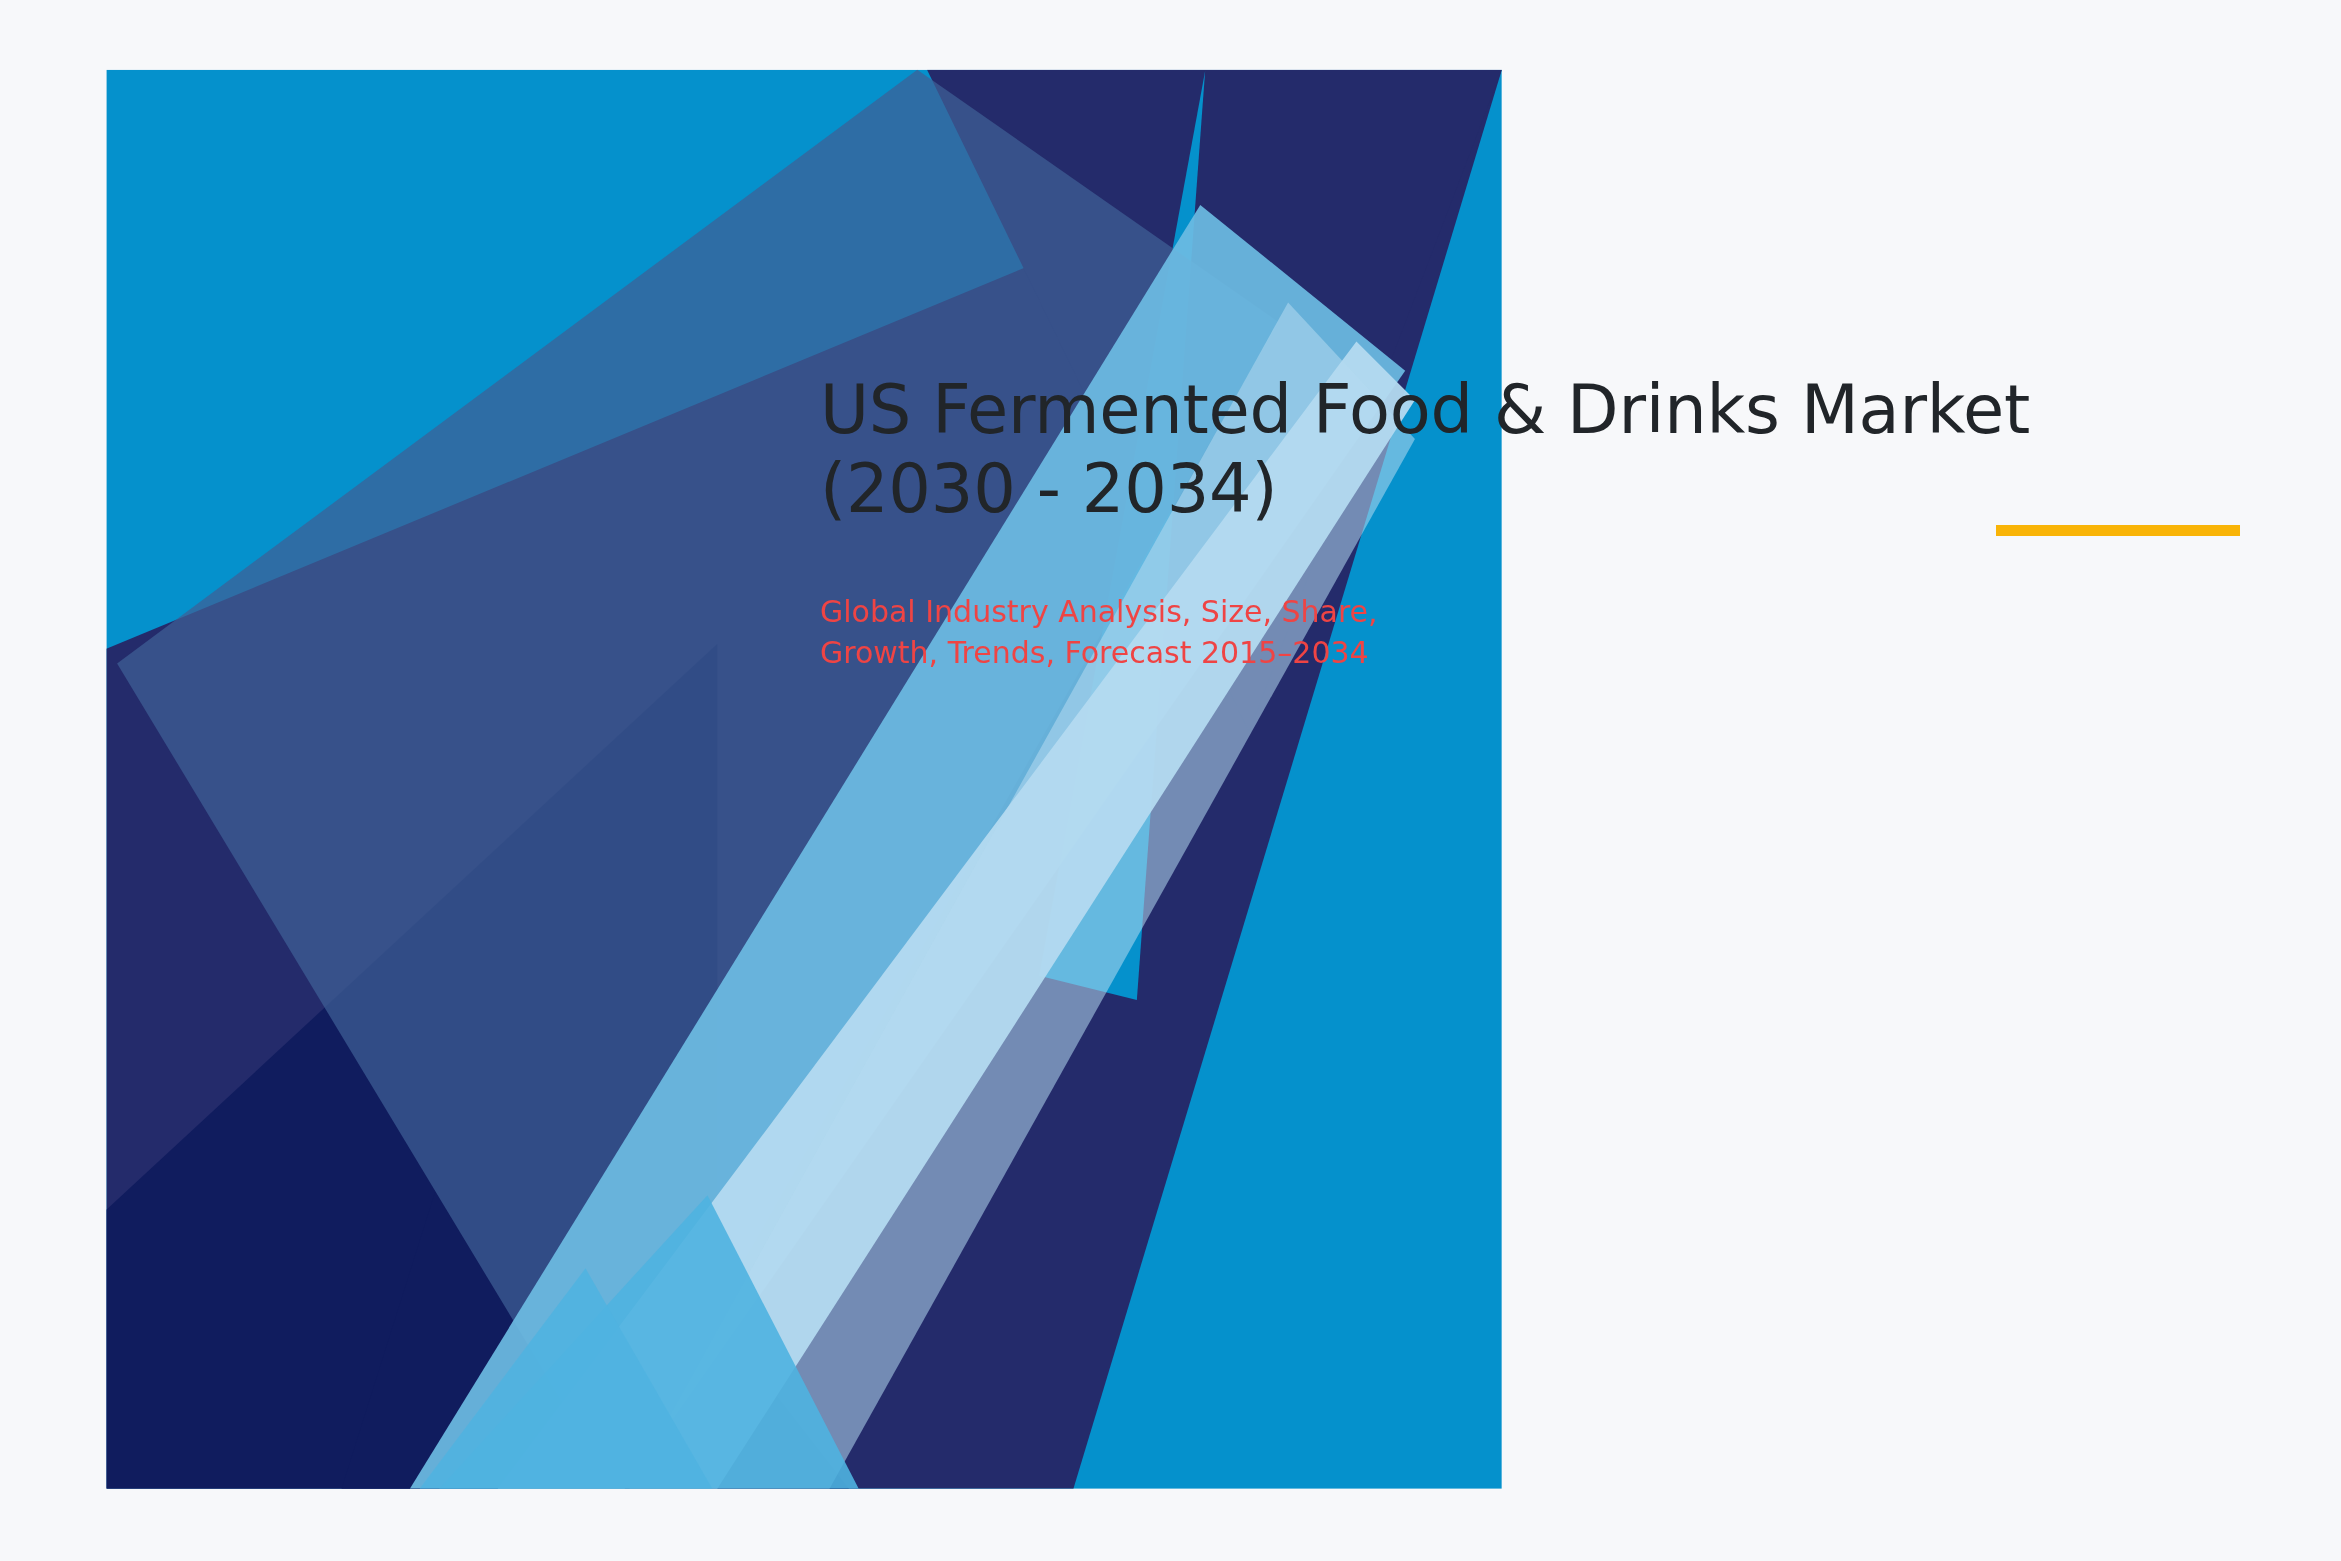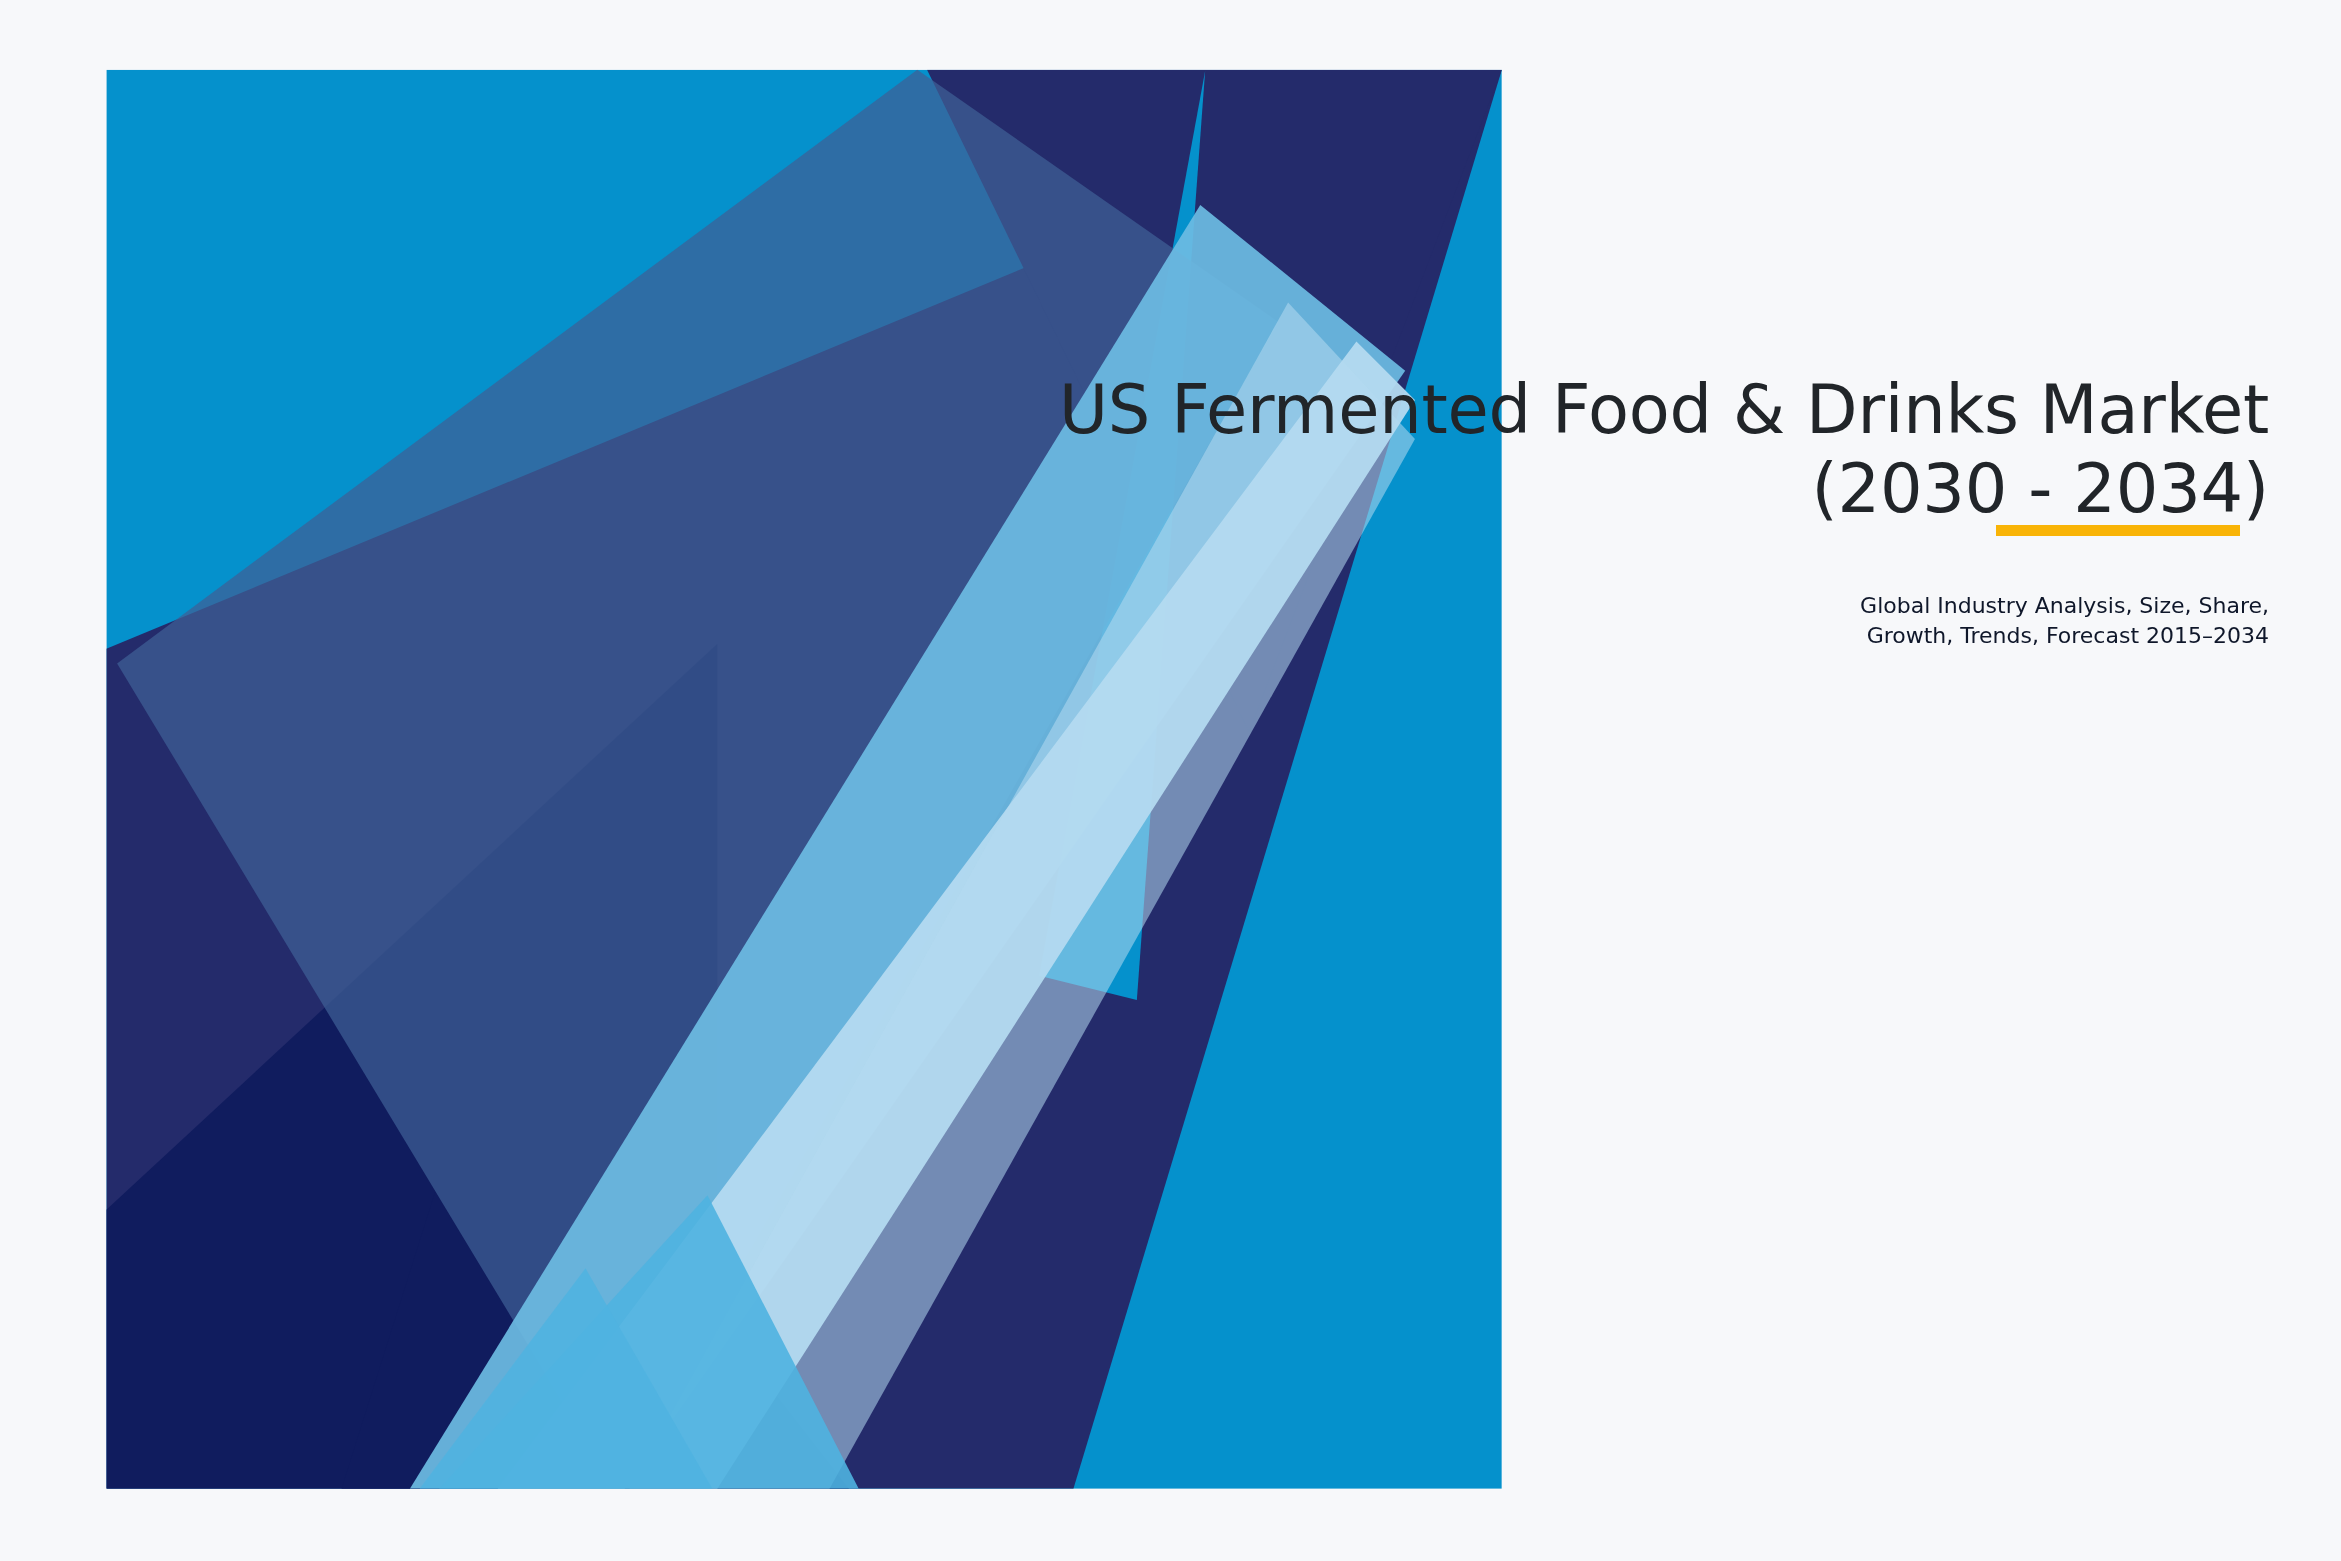--- a/index.html
+++ b/index.html
@@ -23,41 +23,40 @@
     left: 0;
     top: 0;
     width: 2342px;
     height: 1561px;
   }
   #text-block {
     position: absolute;
     left: 820px;
     top: 371px;
     width: 1449px;
-    text-align: right;
   }
   #title {
     margin: 0;
     font-family: "DejaVu Sans", sans-serif;
     font-size: 67px;
     line-height: 1.18;
     font-weight: 400;
     color: #212529;
     letter-spacing: -0.2px;
     position: relative;
     z-index: 3;
   }
   #subtitle {
     margin: 0;
     margin-top: 62px;
     font-family: "DejaVu Sans", sans-serif;
-    font-size: 22px;
+    font-size: 30px;
     line-height: 1.38;
     font-weight: 400;
-    color: #0f172a;
+    color: #ef4444;
     position: relative;
     z-index: 3;
   }
   #accent-underline {
     position: absolute;
     left: 1996px;
     top: 525px;
     width: 244px;
     height: 10.7px;
     background: #f9b407;

